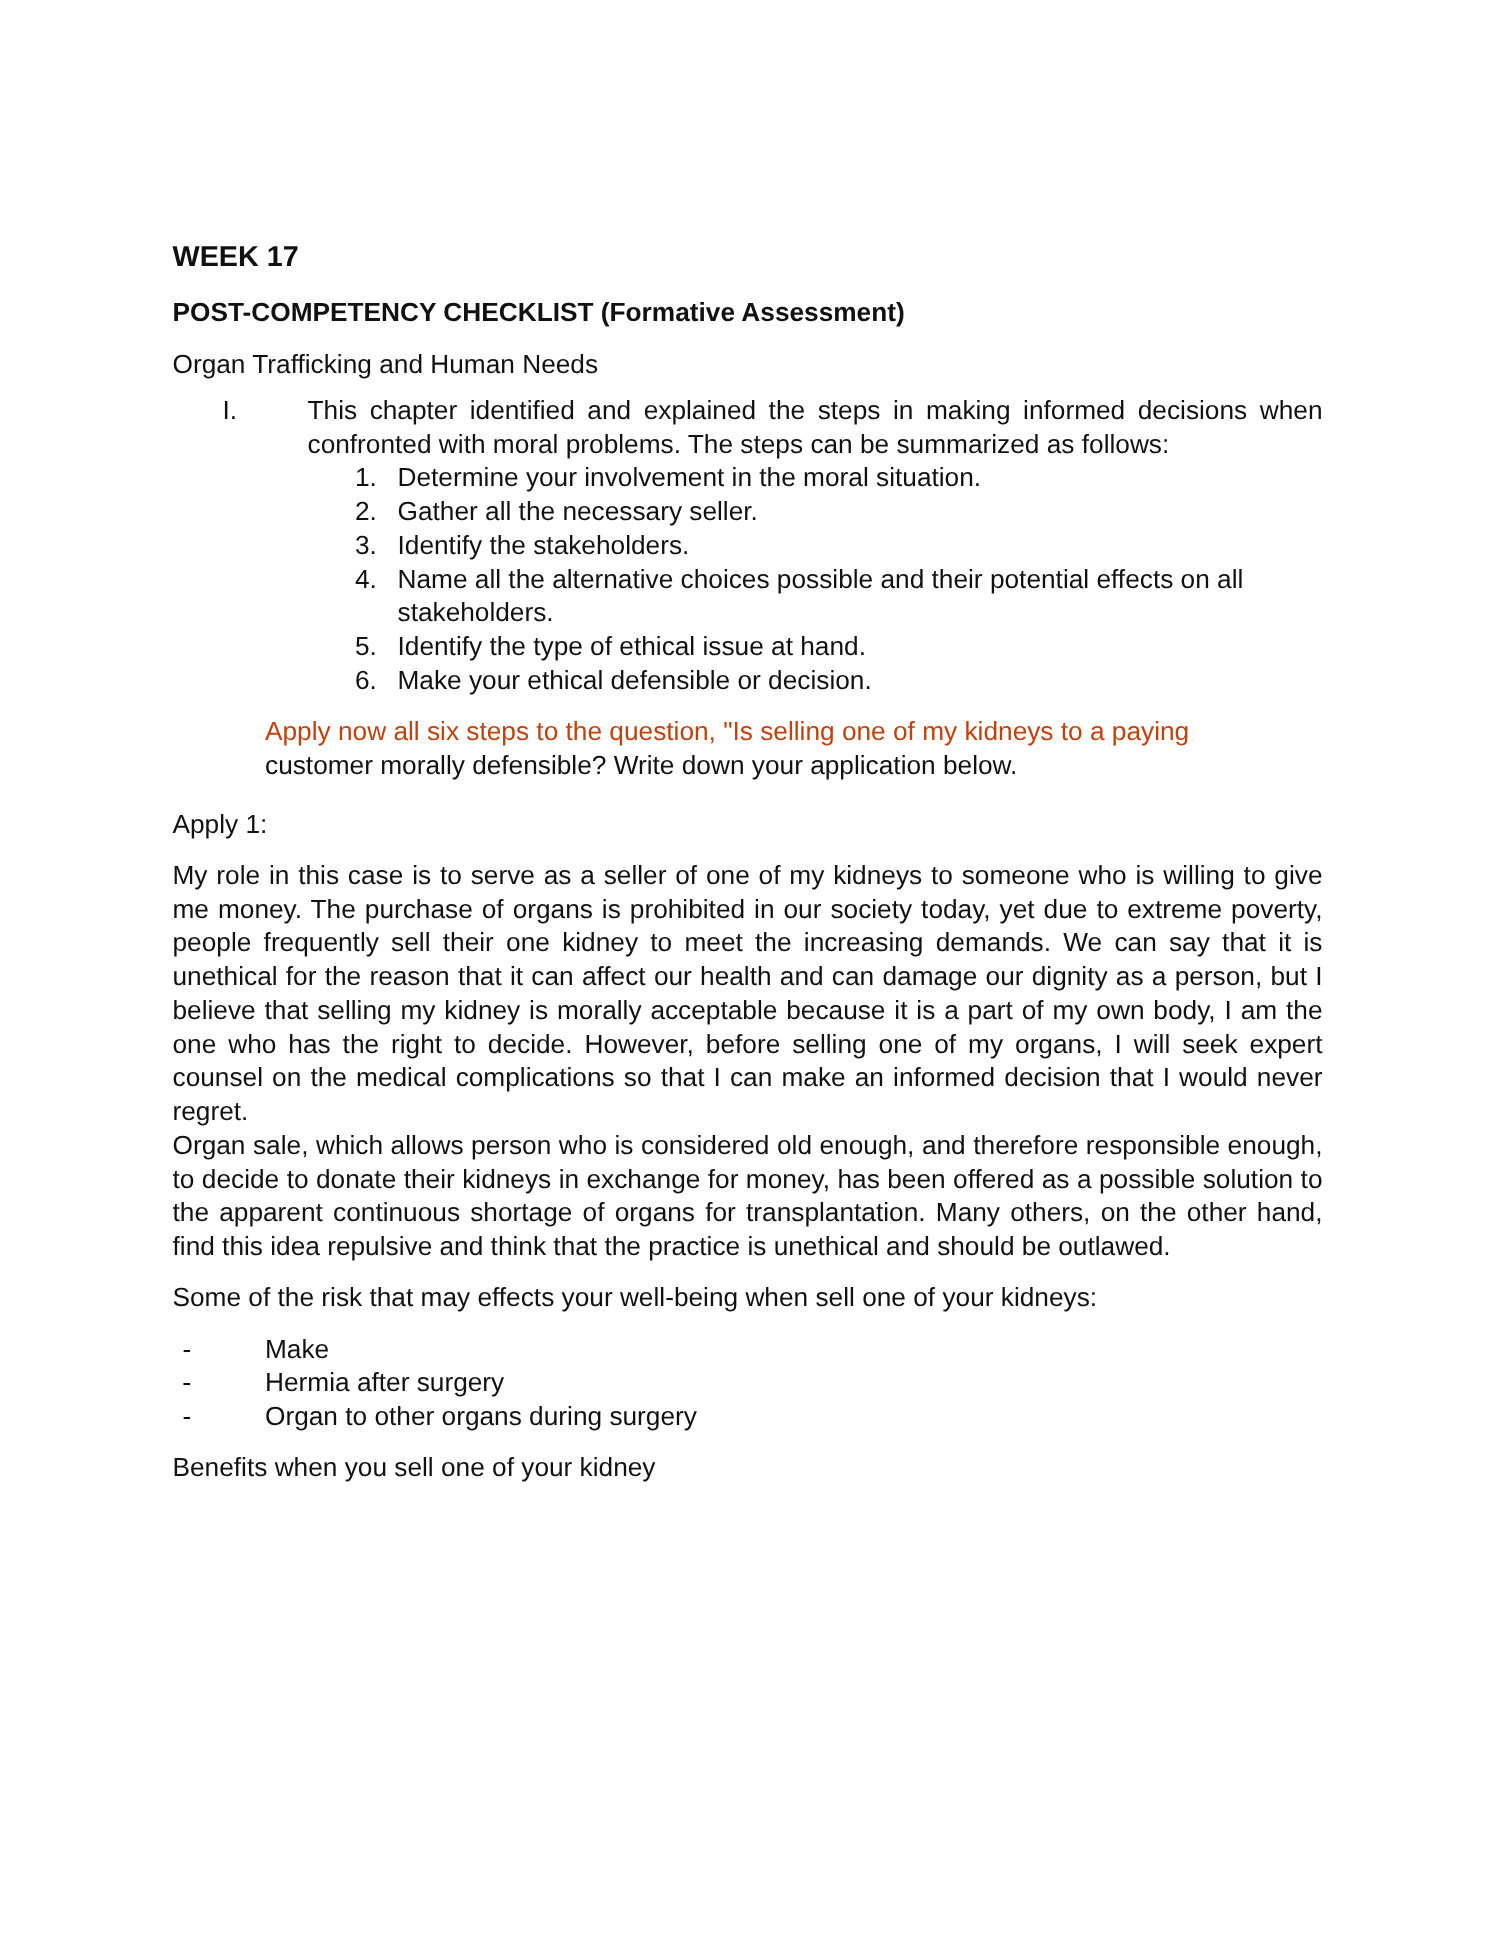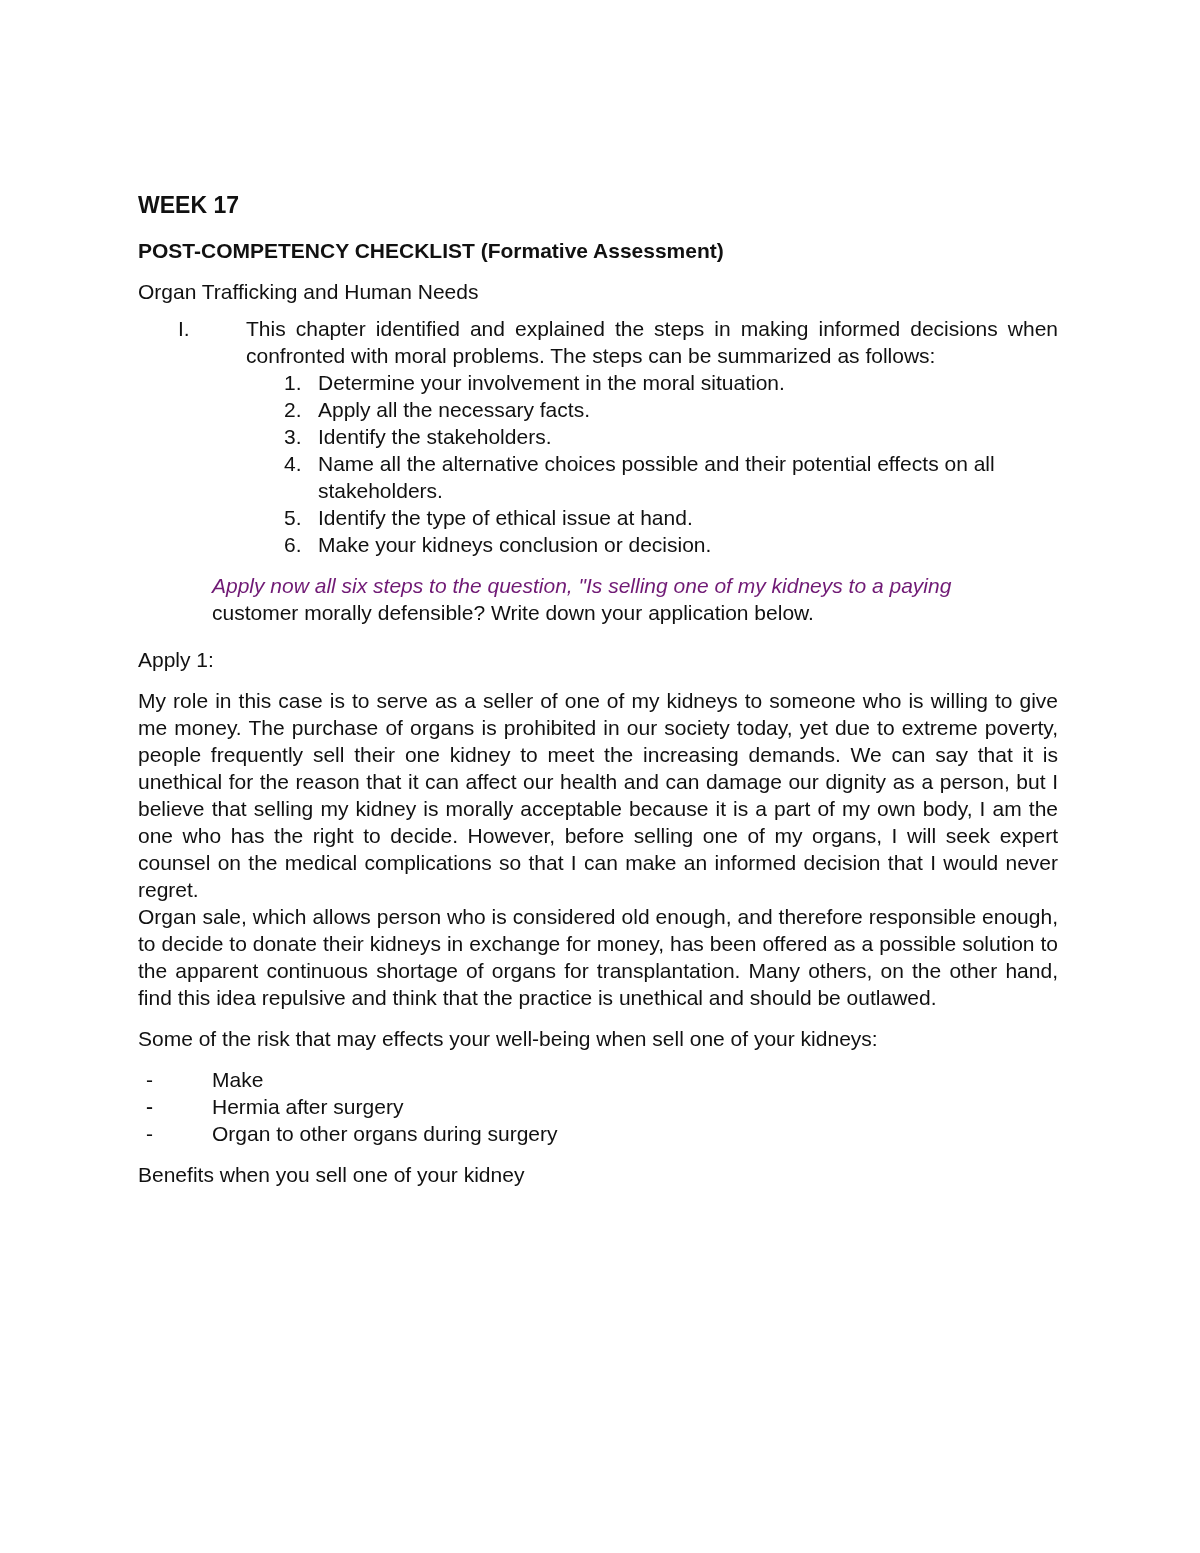--- a/index.html
+++ b/index.html
@@ -12,21 +12,21 @@
     .p { font-size: 21px; line-height: 27px; margin: 0; }
     .week { font-weight: bold; font-size: 23px; line-height: 30px; margin: 0 0 16px 0; }
     .heading { font-weight: bold; font-size: 21px; line-height: 30px; margin: 0 0 12px 0; }
     .subtitle { margin-bottom: 10px; }
     .roman { position: relative; padding-left: 108px; text-align: justify; margin-bottom: 0; }
     .roman .marker { position: absolute; left: 40px; top: 0; }
     .numbered { list-style: none; margin: 0; padding: 0 0 0 180px; }
     .numbered li { position: relative; padding-left: 0; font-size: 21px; line-height: 27px; }
     .numbered li .num { position: absolute; left: -34px; }
     .apply { padding-left: 74px; margin-top: 14px; }
-    .apply .gray { color: #701a75; font-style: italic; }
+    .apply .gray { color: #c2410c; }
     .step-label { margin-top: 20px; margin-bottom: 14px; }
     .justify { text-align: justify; }
     .step2-label { margin-top: 48px; margin-bottom: 14px; }
     .gap { margin-top: 14px; }
     .dash-list { list-style: none; margin: 14px 0 0 0; padding: 0 0 0 74px; }
     .dash-list li { position: relative; font-size: 21px; line-height: 27px; }
     .dash-list li .dash { position: absolute; left: -66px; }
     .benefits { margin-top: 14px; }
   </style>
 </head>
@@ -37,25 +37,25 @@
   <p class="p heading">POST-COMPETENCY CHECKLIST (Formative Assessment)</p>
   <p class="p subtitle">Organ Trafficking and Human Needs</p>
 
   <p class="p roman">
     <span class="marker">I.</span>
     <span>This chapter identified and explained the steps in making informed decisions when confronted with moral problems. The steps can be summarized as follows:</span>
   </p>
 
   <ol class="numbered">
     <li><span class="num">1.</span><span>Determine your involvement in the moral situation.</span></li>
-    <li><span class="num">2.</span><span>Apply all the necessary facts.</span></li>
+    <li><span class="num">2.</span><span>Gather all the necessary seller.</span></li>
     <li><span class="num">3.</span><span>Identify the stakeholders.</span></li>
     <li><span class="num">4.</span><span>Name all the alternative choices possible and their potential effects on all stakeholders.</span></li>
     <li><span class="num">5.</span><span>Identify the type of ethical issue at hand.</span></li>
-    <li><span class="num">6.</span><span>Make your kidneys conclusion or decision.</span></li>
+    <li><span class="num">6.</span><span>Make your ethical defensible or decision.</span></li>
   </ol>
 
   <p class="p apply">
     <span class="gray">Apply now all six steps to the question, "Is selling one of my kidneys to a paying</span><br>
     <span>customer morally defensible? Write down your application below.</span>
   </p>
 
   <p class="p step-label">Apply 1:</p>
   <p class="p justify">My role in this case is to serve as a seller of one of my kidneys to someone who is willing to give me money. The purchase of organs is prohibited in our society today, yet due to extreme poverty, people frequently sell their one kidney to meet the increasing demands. We can say that it is unethical for the reason that it can affect our health and can damage our dignity as a person, but I believe that selling my kidney is morally acceptable because it is a part of my own body, I am the one who has the right to decide. However, before selling one of my organs, I will seek expert counsel on the medical complications so that I can make an informed decision that I would never regret.</p>
 

